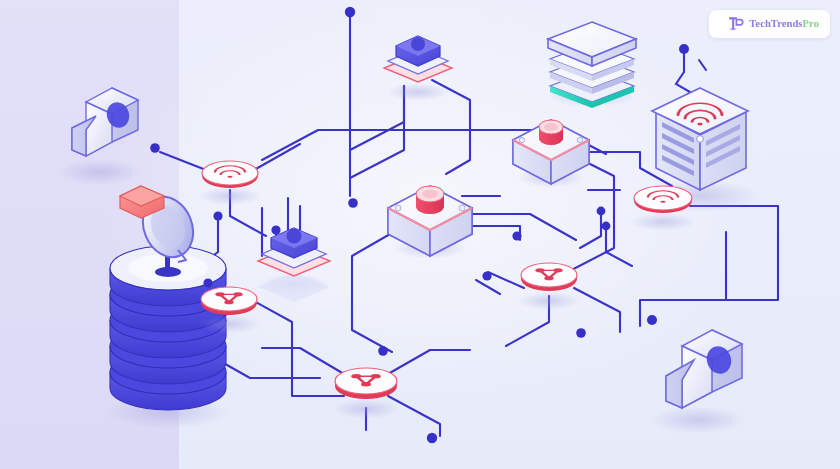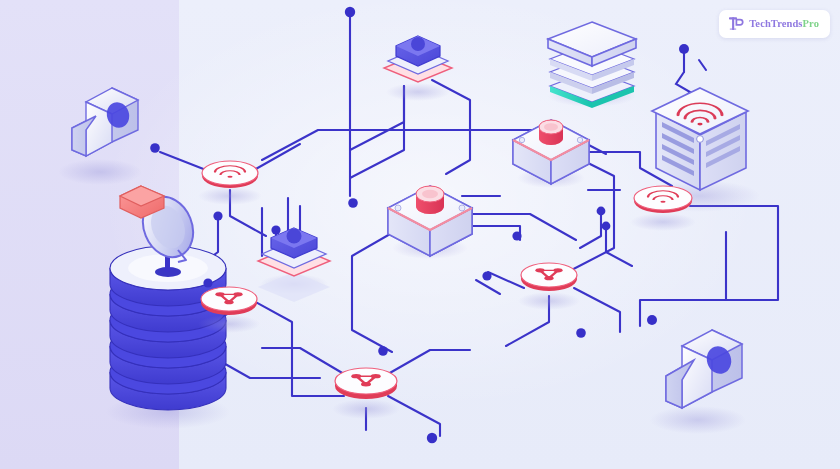--- a/index.html
+++ b/index.html
@@ -9,21 +9,21 @@
     font-family:"Liberation Sans",sans-serif;
     background:#eaedfa;
   }
   #stage{position:relative;width:840px;height:469px;overflow:hidden;background:#eaedfa;}
   #stage svg.layer{position:absolute;left:0;top:0;width:840px;height:469px;}
 
   
   #logo-badge{
     position:absolute;right:10px;top:10px;
     background:#ffffff;border-radius:7px;
-    padding:6px 11px 6px 9px;
+    padding:6px 11px 6px 19px;
     display:flex;align-items:center;gap:5px;
     box-shadow:0 1px 4px rgba(80,80,160,.13);
     z-index:40;
   }
   #logo-badge .mark{width:16px;height:16px;flex:0 0 auto;display:block;}
   #logo-badge .wordmark{
     font-family:"Liberation Serif",serif;
     font-size:10.5px;font-weight:bold;letter-spacing:.1px;
     white-space:nowrap;line-height:1;
   }

